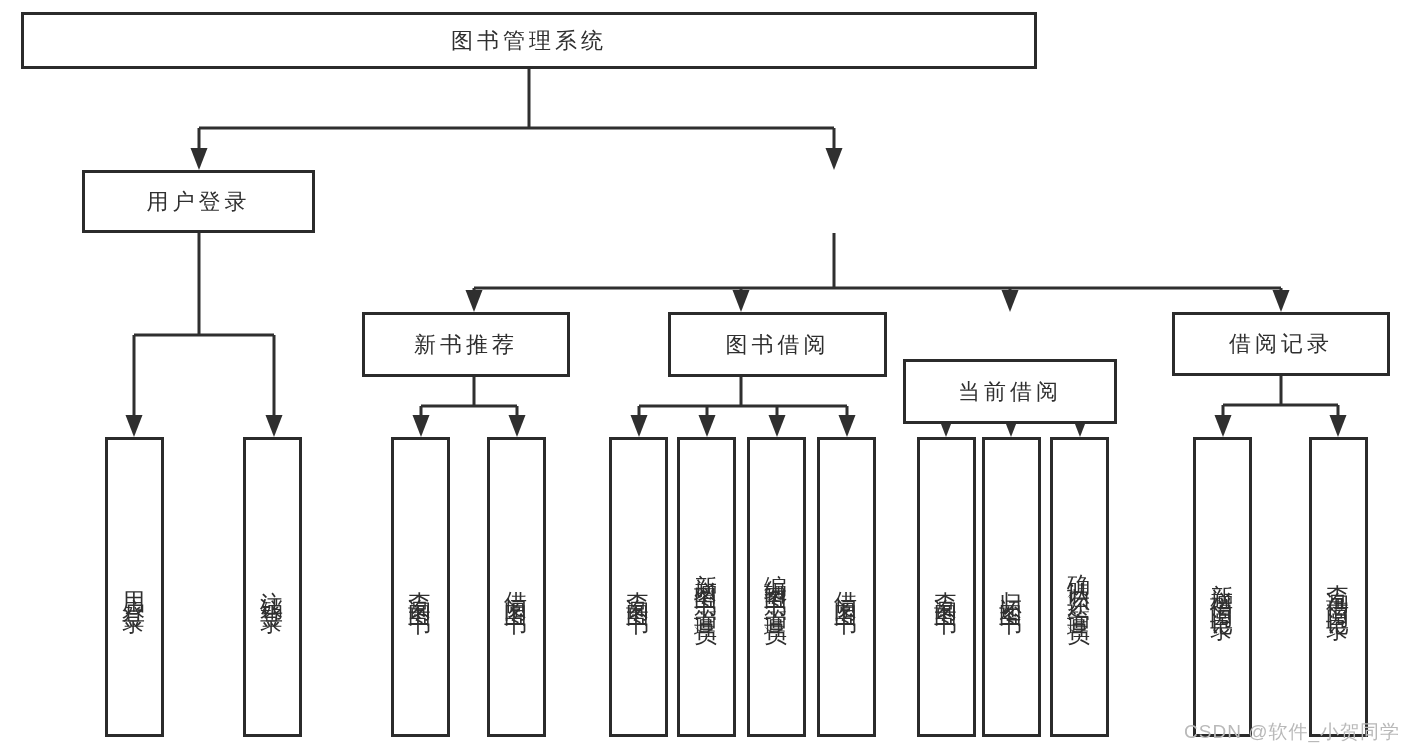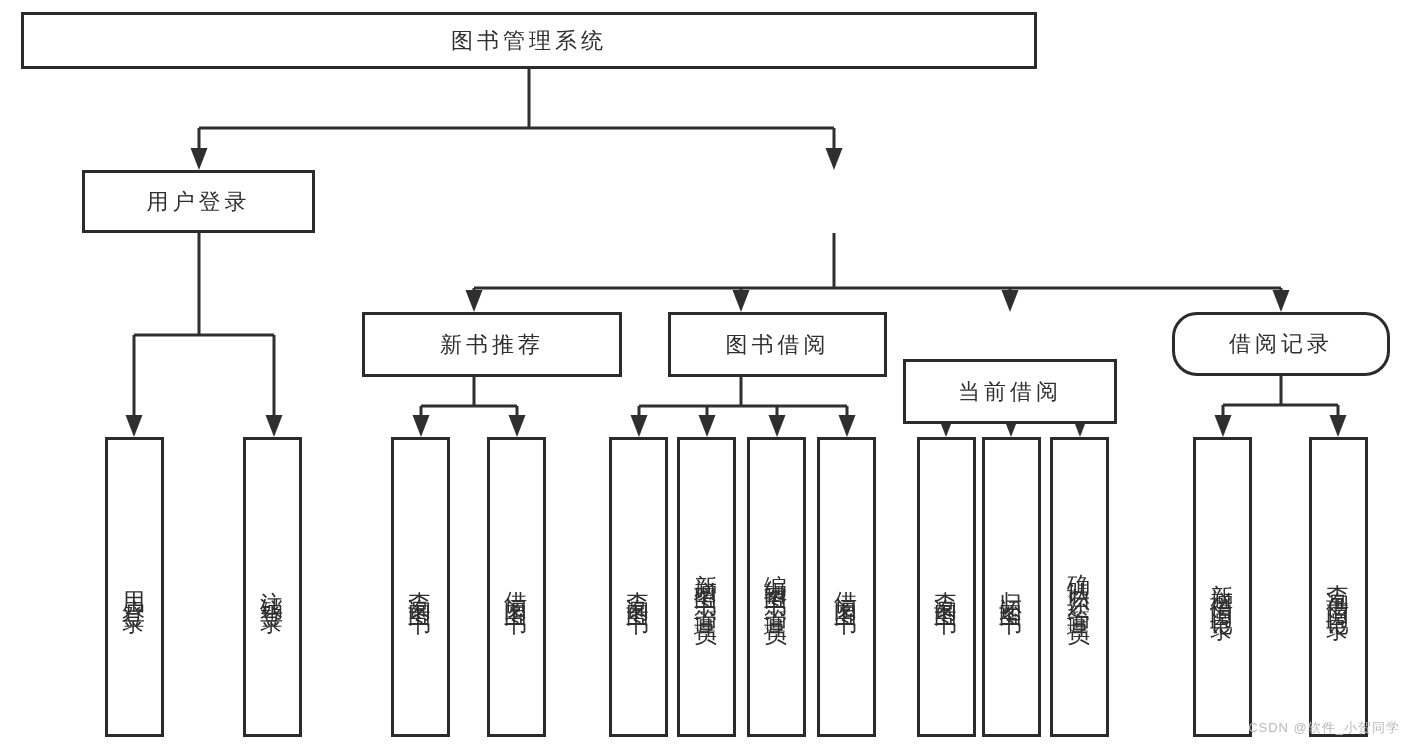--- a/index.html
+++ b/index.html
@@ -36,21 +36,21 @@
     writing-mode: vertical-rl;
     text-orientation: mixed;
     font-size: 23px;
     letter-spacing: 7px;
     white-space: normal;
   }
   .watermark {
     position: absolute;
     top: 719px;
     right: 5px;
-    font-size: 13px;
+    font-size: 19px;
     letter-spacing: 1px;
     color: #b9b9b9;
     z-index: 5;
   }
 </style>
 </head>
 <body>
 
 <div id="stage">
 
@@ -94,24 +94,24 @@
       <polygon points="1071.5,415 1088.5,415 1080,437"></polygon>
       <polygon points="1214.5,415 1231.5,415 1223,437"></polygon>
       <polygon points="1329.5,415 1346.5,415 1338,437"></polygon>
     </g>
   </svg>
 
   <div class="box" style="left:21px; top:12px; width:1016px; height:57px;">图书管理系统</div>
 
   <div class="box" style="left:82px; top:170px; width:233px; height:63px;">用户登录</div>
 
-  <div class="box" style="left:362px; top:312px; width:260px; height:65px;">新书推荐</div>
+  <div class="box" style="left:362px; top:312px; width:208px; height:65px;">新书推荐</div>
   <div class="box" style="left:632px; top:312px; width:219px; height:65px;margin-left:36px;">图书借阅</div>
   <div class="box" style="left:903px; top:312px; width:214px; height:65px;margin-top:47px;">当前借阅</div>
-  <div class="box" style="left:1172px; top:312px; width:218px; height:64px;border-radius:25px;">借阅记录</div>
+  <div class="box" style="left:1172px; top:312px; width:218px; height:64px;">借阅记录</div>
 
   <div class="box vbox" style="left:105px; top:437px; width:59px; height:300px;">用户登录</div>
   <div class="box vbox" style="left:243px; top:437px; width:59px; height:300px;">注销登录</div>
 
   <div class="box vbox" style="left:391px; top:437px; width:59px; height:300px;">查询图书</div>
   <div class="box vbox" style="left:487px; top:437px; width:59px; height:300px;">借阅图书</div>
 
   <div class="box vbox" style="left:609px; top:437px; width:59px; height:300px;">查询图书</div>
   <div class="box vbox" style="left:677px; top:437px; width:59px; height:300px;">新增图书（管理员）</div>
   <div class="box vbox" style="left:747px; top:437px; width:59px; height:300px;">编辑图书（管理员）</div>

